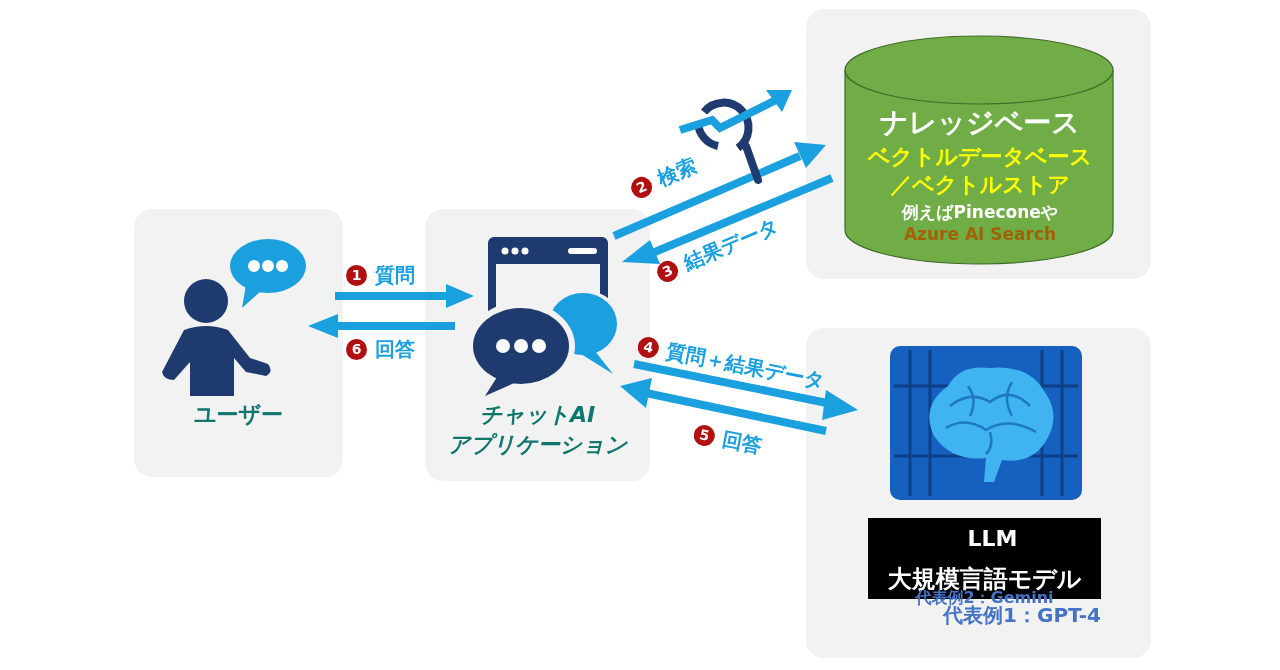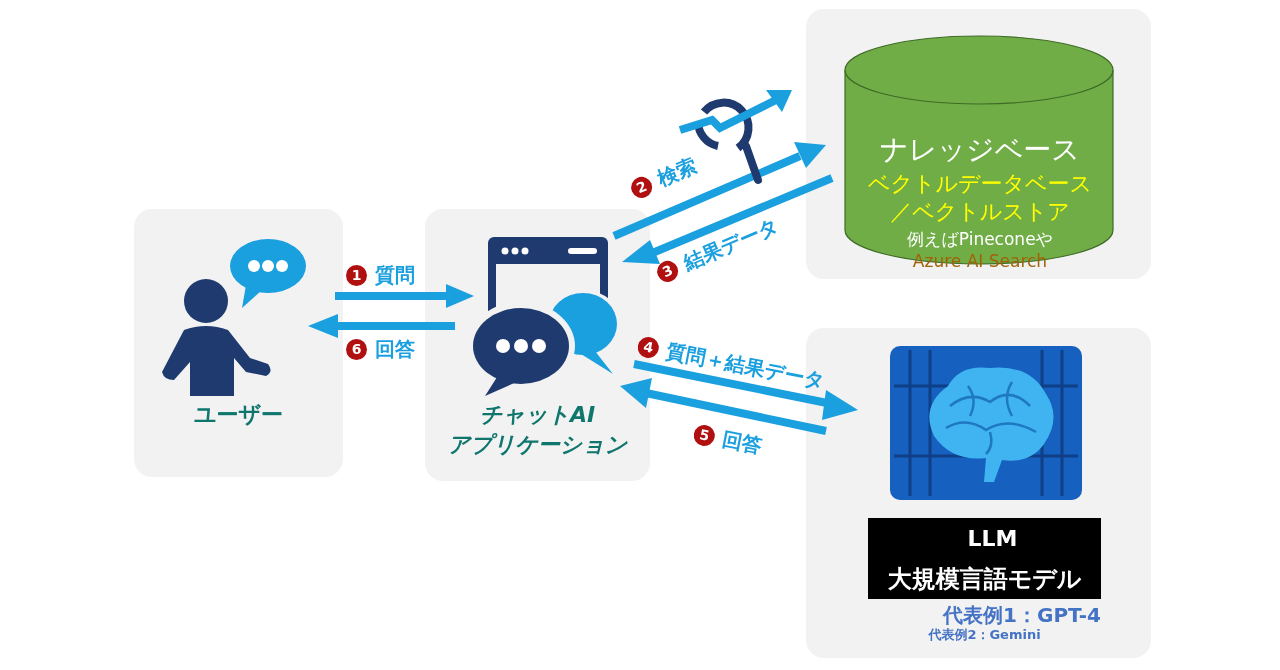--- a/index.html
+++ b/index.html
@@ -6,21 +6,21 @@
     body { width: 1280px; height: 670px; position: relative; overflow: hidden;
            font-family: "DejaVu Sans", "Liberation Sans", sans-serif; }
     .panel { position: absolute; background: #f2f2f2; border-radius: 18px; }
     .abs { position: absolute; }
     .lbl-dark { color: #0f766e; font-weight: bold; }
     .lbl-blue { color: #1a9fdf; font-weight: bold; font-size: 20px; white-space: nowrap; }
     .num { display: inline-block; width: 21px; height: 21px; border-radius: 50%;
            background: #b01010; color: #fff; font-size: 14px; font-weight: bold;
            text-align: center; line-height: 21px; margin-right: 8px; vertical-align: 2px; }
     svg { position: absolute; overflow: visible; }
-    .kb-text { position: absolute; left: 840px; width: 280px; text-align: center; font-weight: normal; margin-top: 27px; }
+    .kb-text { position: absolute; left: 840px; width: 280px; text-align: center; font-weight: bold; }
   </style>
 </head>
 <body>
 
 <div class="panel" style="left:134px;top:209px;width:209px;height:268px;"></div>
 <div class="panel" style="left:425px;top:209px;width:225px;height:272px;"></div>
 <div class="panel" style="left:806px;top:9px;width:345px;height:270px;"></div>
 <div class="panel" style="left:806px;top:328px;width:345px;height:330px;"></div>
 
 <svg style="left:150px;top:230px;" width="180" height="170" viewBox="0 0 180 170">
@@ -136,13 +136,13 @@
     <path d="M122 36 Q112 52 122 70"></path>
     <path d="M100 86 Q104 100 96 108"></path>
   </g>
 </svg>
 
 <div class="abs" style="left:868px;top:518px;width:233px;height:81px;background:#000;color:#fff;font-weight:bold;text-align:center;">
   <div style="font-size:22px;margin-top:8px;margin-left:16px;">LLM</div>
   <div style="font-size:24px;margin-top:12px;">大規模言語モデル</div>
 </div>
 <div class="abs" style="left:868px;top:602px;width:233px;text-align:right;color:#4472c4;font-weight:bold;font-size:20px;">代表例1：GPT-4</div>
-<div class="abs" style="left:868px;top:626px;width:233px;text-align:center;color:#4472c4;font-weight:bold;font-size:13px;">代表例2：Gemini</div>
+<div class="abs" style="left:868px;top:588px;width:233px;text-align:center;color:#4472c4;font-weight:bold;font-size:16px;">代表例2：Gemini</div>
 
 </body></html>

